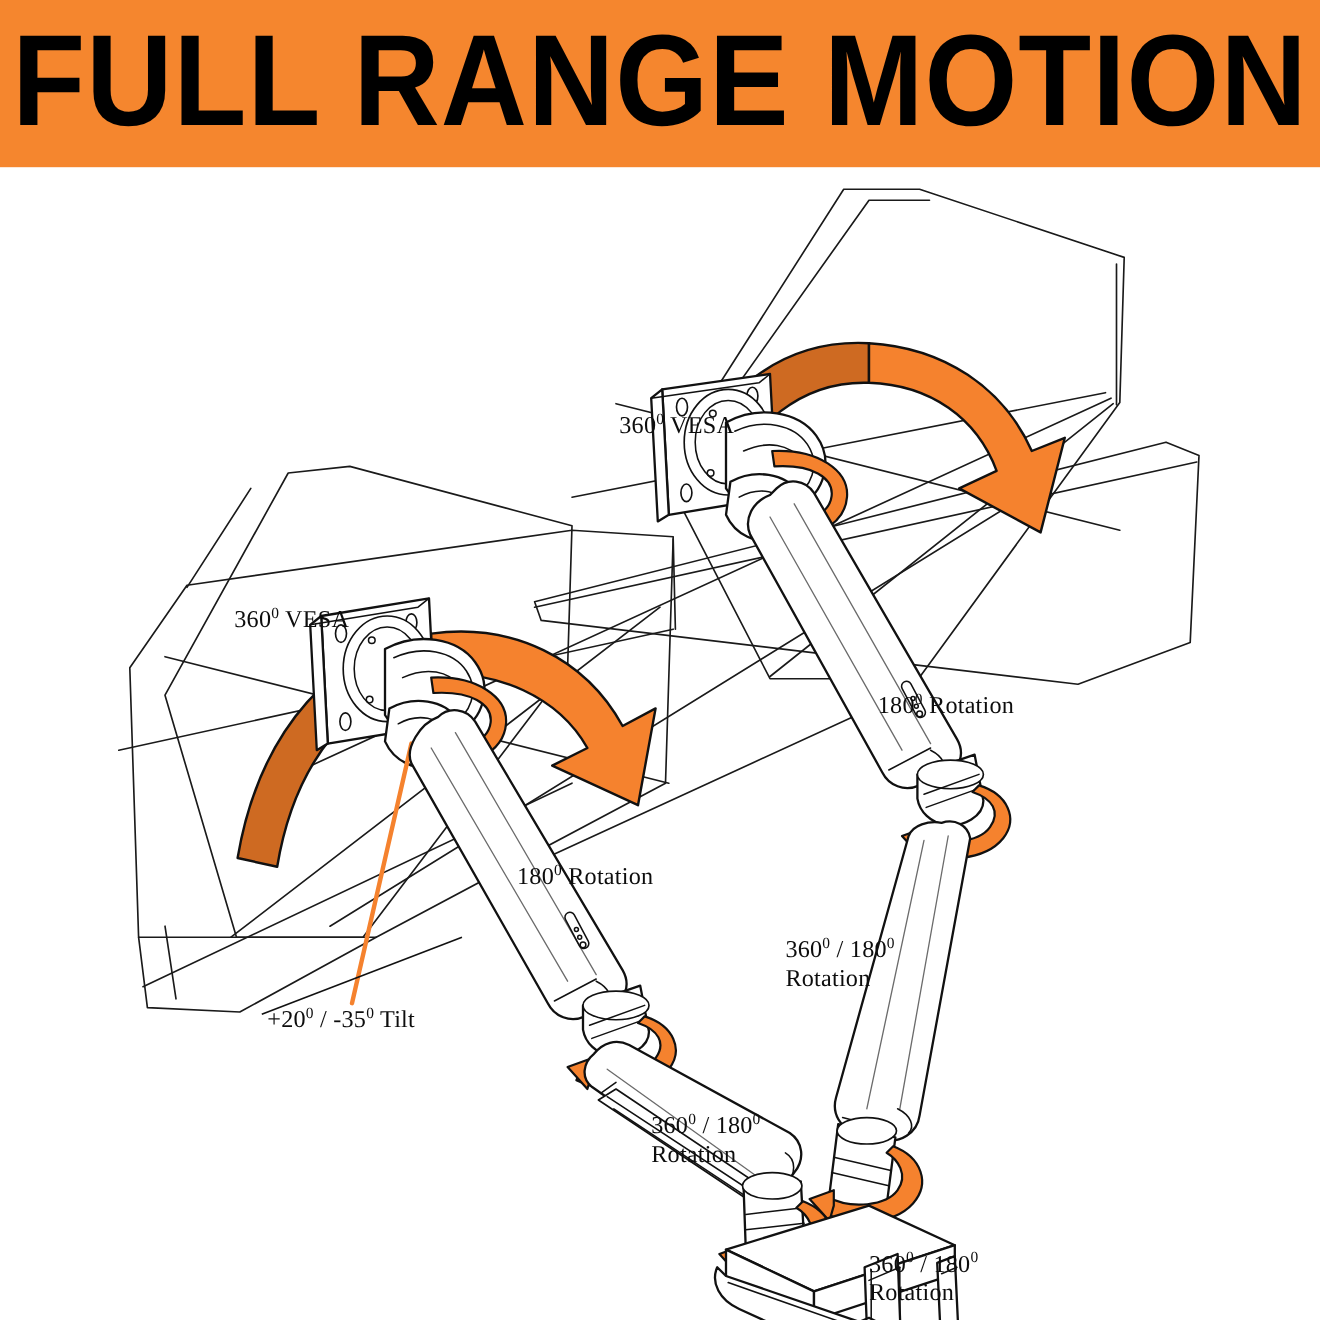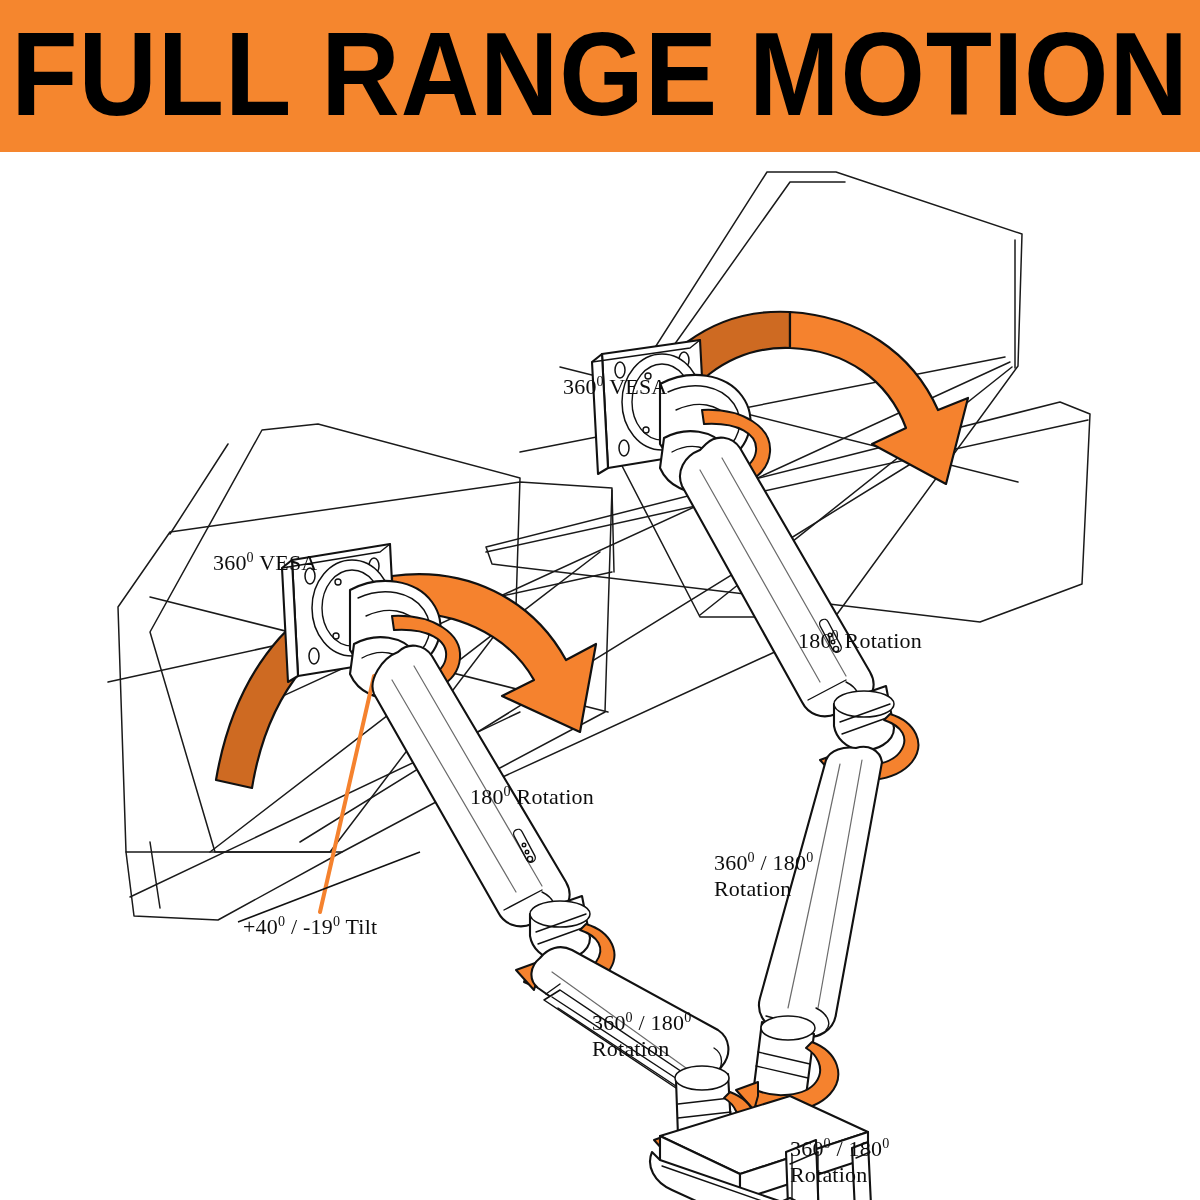--- a/index.html
+++ b/index.html
@@ -350,21 +350,21 @@
 
     <div class="callout" style="left:798px;top:476px;">
       <span>180</span><sup>0</sup><span> Rotation</span>
     </div>
 
     <div class="callout" style="left:470px;top:632px;">
       <span>180</span><sup>0</sup><span> Rotation</span>
     </div>
 
     <div class="callout" style="left:243px;top:762px;">
-      <span>+40</span><sup>0</sup><span> / -19</span><sup>0</sup><span> Tilt</span>
+      <span>+20</span><sup>0</sup><span> / -35</span><sup>0</sup><span> Tilt</span>
     </div>
 
     <div class="callout center" style="left:714px;top:698px;">
       <div>
         <span>360</span><sup>0</sup><span> / 180</span><sup>0</sup>
       </div>
       <div>Rotation</div>
     </div>
 
     <div class="callout center" style="left:592px;top:858px;">

